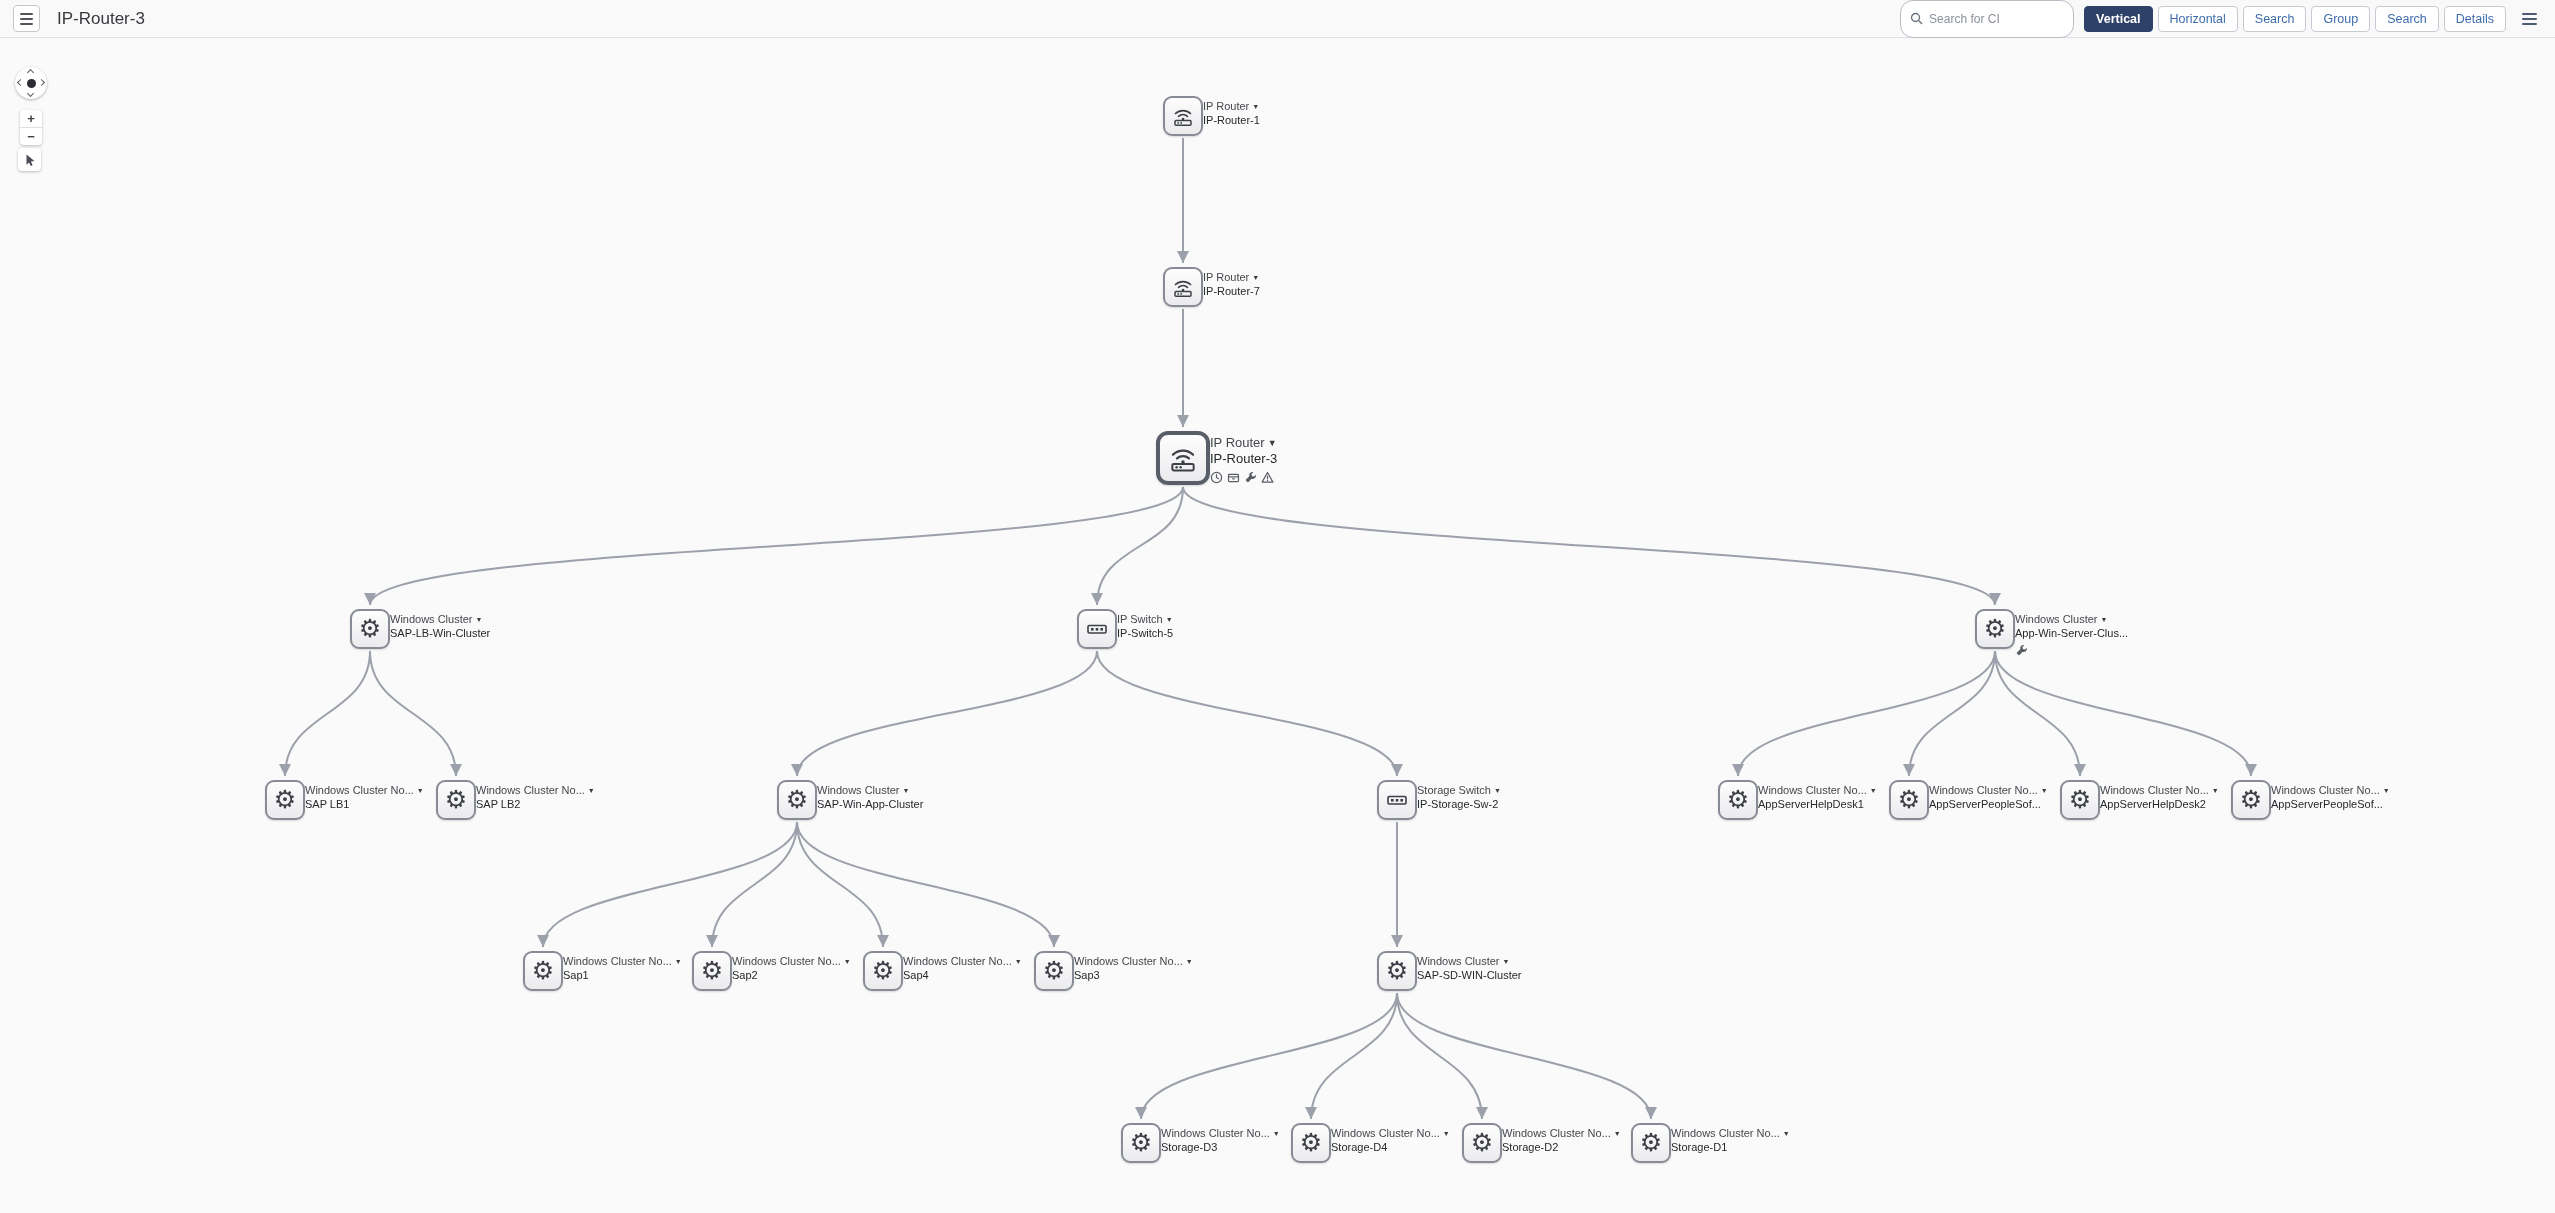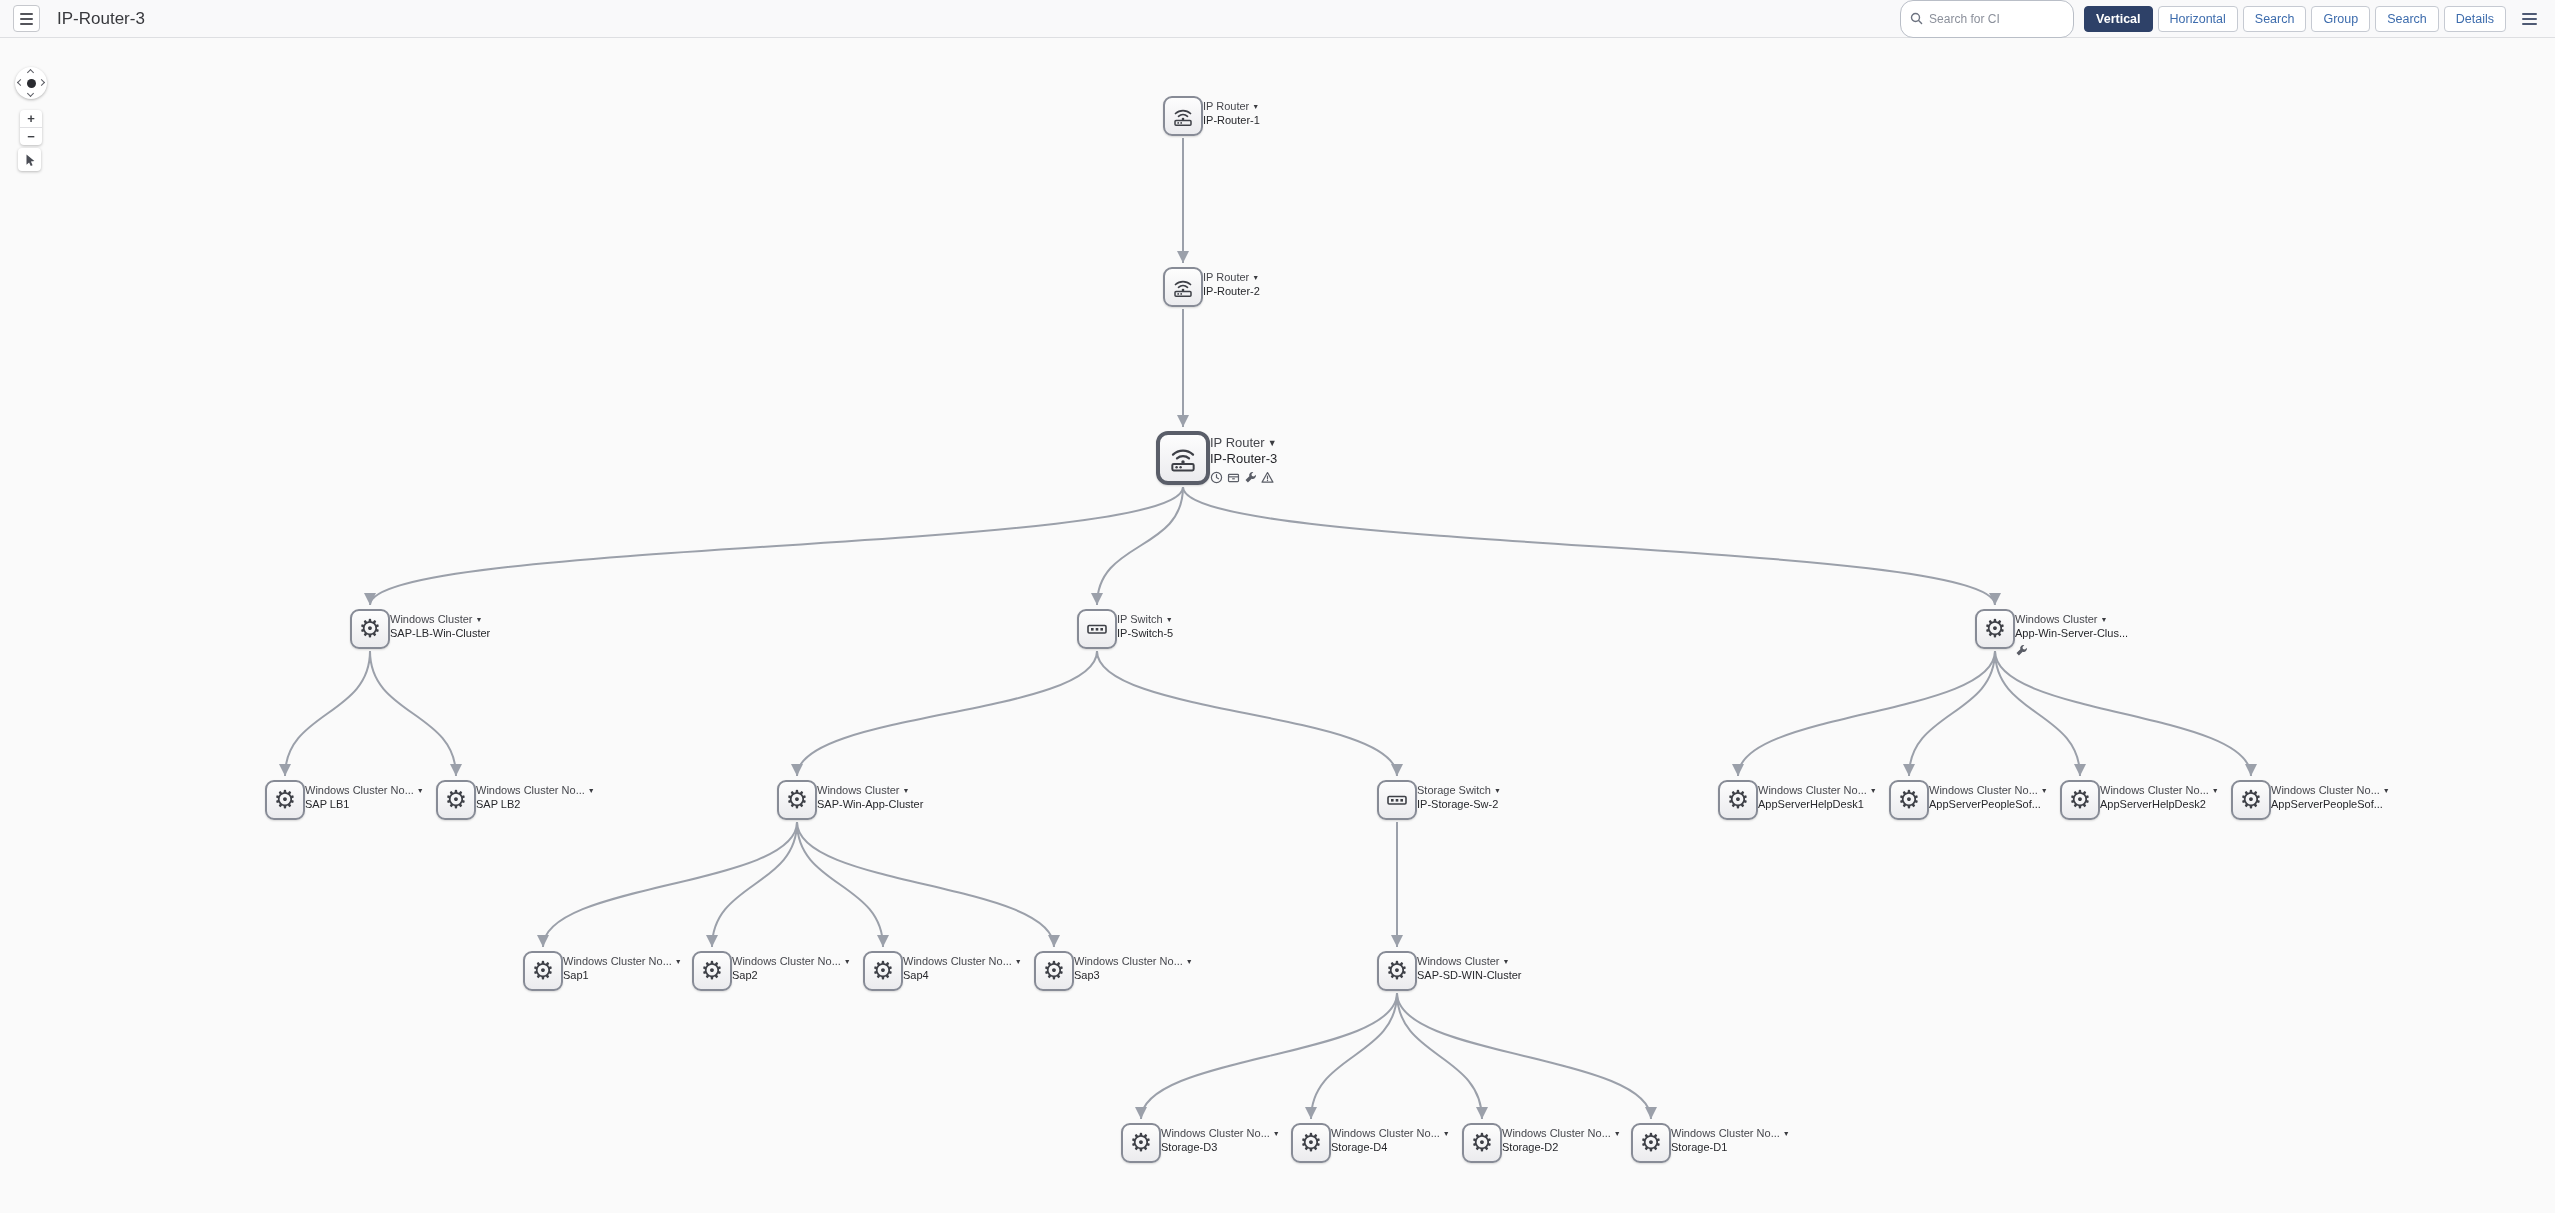--- a/index.html
+++ b/index.html
@@ -166,21 +166,21 @@
             <rect x="4" y="16.5" width="16" height="4.8" rx="1" stroke="#3e4047" stroke-width="1.5"></rect>
             <circle cx="7.2" cy="18.9" r=".9" fill="#3e4047"></circle>
             <circle cx="10.2" cy="18.9" r=".9" fill="#3e4047"></circle>
           </svg>
         </div>
         <div class="lbl">
           <div class="type">
             <span>IP Router</span>
             <span class="caret">▼</span>
           </div>
-          <div class="nm">IP-Router-2</div>
+          <div class="nm">IP-Router-7</div>
         </div>
       </div>
       <div class="node selected" style="left: 1156px; top: 431px;">
         <div class="box">
           <svg width="24" height="24" viewBox="0 0 24 24" fill="none">
             <path d="M4.5 9.5a11 11 0 0 1 15 0" stroke="#3e4047" stroke-width="1.7" stroke-linecap="round"></path>
             <path d="M7.5 12.3a7 7 0 0 1 9 0" stroke="#3e4047" stroke-width="1.7" stroke-linecap="round"></path>
             <circle cx="12" cy="15" r="1.3" fill="#3e4047"></circle>
             <rect x="4" y="16.5" width="16" height="4.8" rx="1" stroke="#3e4047" stroke-width="1.5"></rect>
             <circle cx="7.2" cy="18.9" r=".9" fill="#3e4047"></circle>

